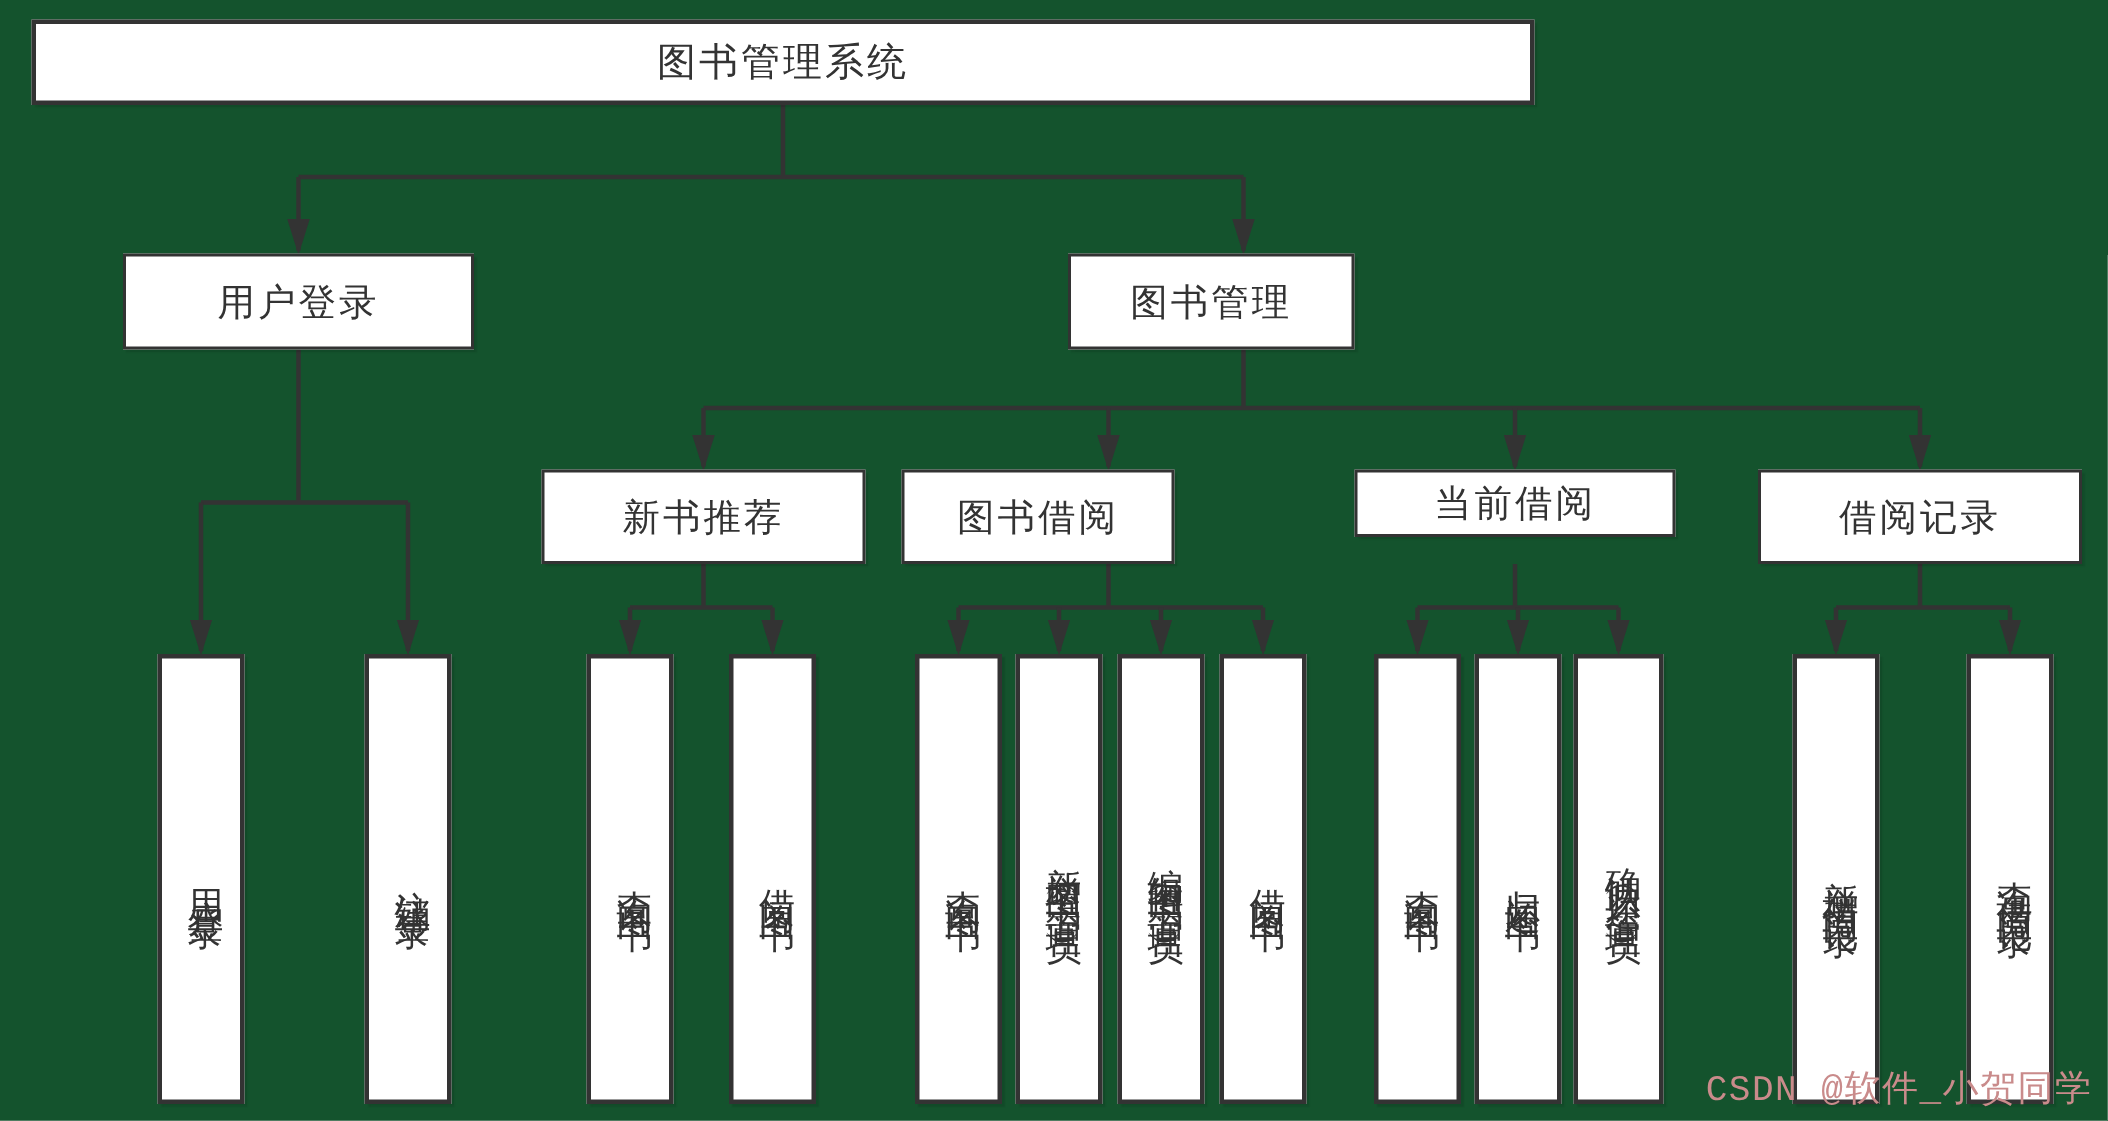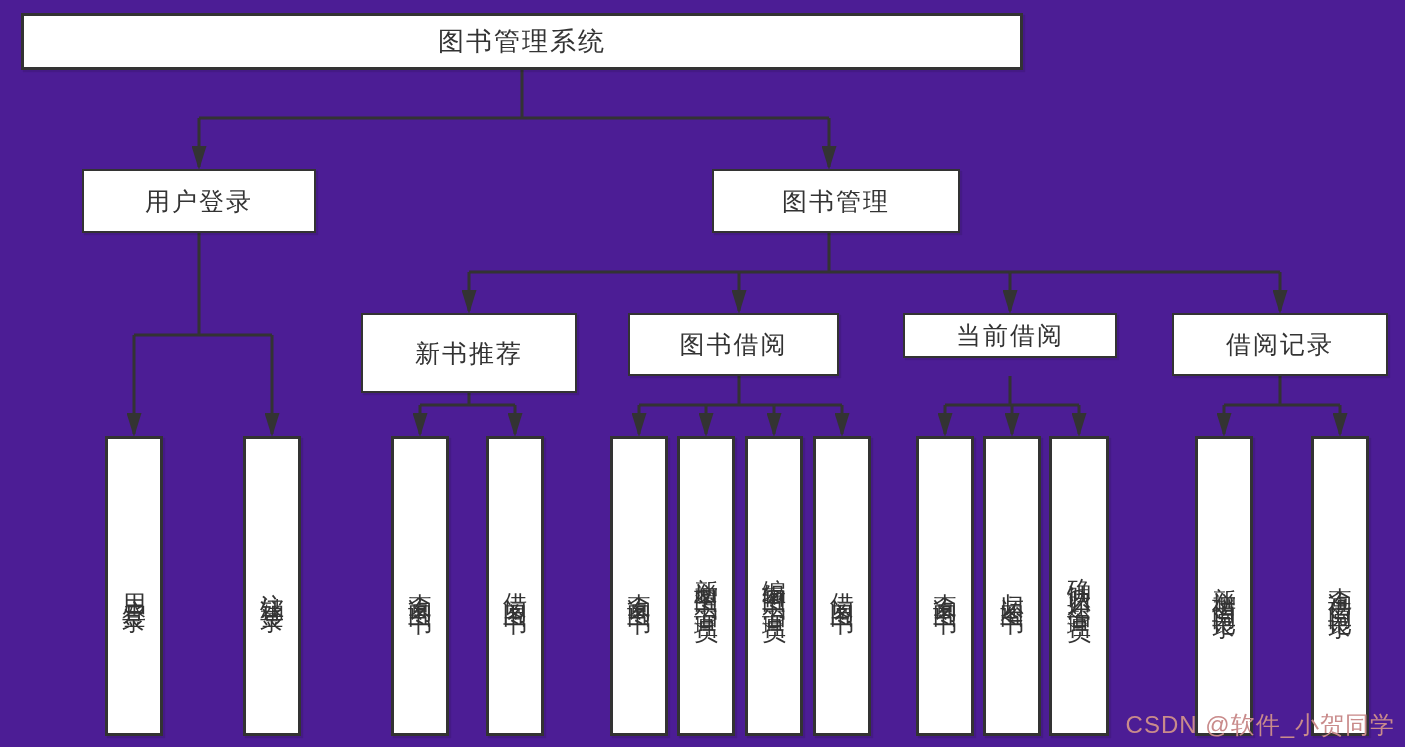--- a/index.html
+++ b/index.html
@@ -4,22 +4,23 @@
 <style>
   html,body{margin:0;padding:0;}
   body{
     font-family:"Liberation Sans", sans-serif;
     background:#ffffff;
   }
   .canvas{
     position:relative;
     width:1405px;
     height:747px;
-    background:#4c1d95;
+    background:#14532d;
     overflow:hidden;
+    font-family:Liberation Mono, monospace;
   }
   .wires{
     position:absolute;
     left:0;top:0;
     width:1405px;height:747px;
   }
   .node{
     position:absolute;
     box-sizing:border-box;
     border:2.5px solid #333333;
@@ -118,28 +119,28 @@
     </g>
   </svg>
 
   <div class="node root" style="left:21px;top:13px;width:1002px;height:57px">
     <span>图书管理系统</span>
   </div>
 
   <div class="node" style="left:82px;top:169px;width:234px;height:64px">
     <span>用户登录</span>
   </div>
-  <div class="node" style="left:712px;top:169px;width:248px;height:64px">
+  <div class="node" style="left:712px;top:169px;width:191px;height:64px">
     <span>图书管理</span>
   </div>
 
-  <div class="node" style="left:361px;top:313px;width:216px;height:80px">
+  <div class="node" style="left:361px;top:313px;width:216px;height:63px">
     <span>新书推荐</span>
   </div>
-  <div class="node" style="left:628px;top:313px;width:211px;height:63px">
+  <div class="node" style="left:601px;top:313px;width:182px;height:63px">
     <span>图书借阅</span>
   </div>
   <div class="node" style="left:903px;top:313px;width:214px;height:45px">
     <span>当前借阅</span>
   </div>
   <div class="node" style="left:1172px;top:313px;width:216px;height:63px">
     <span>借阅记录</span>
   </div>
 
   <div class="leaf" style="left:105px">

